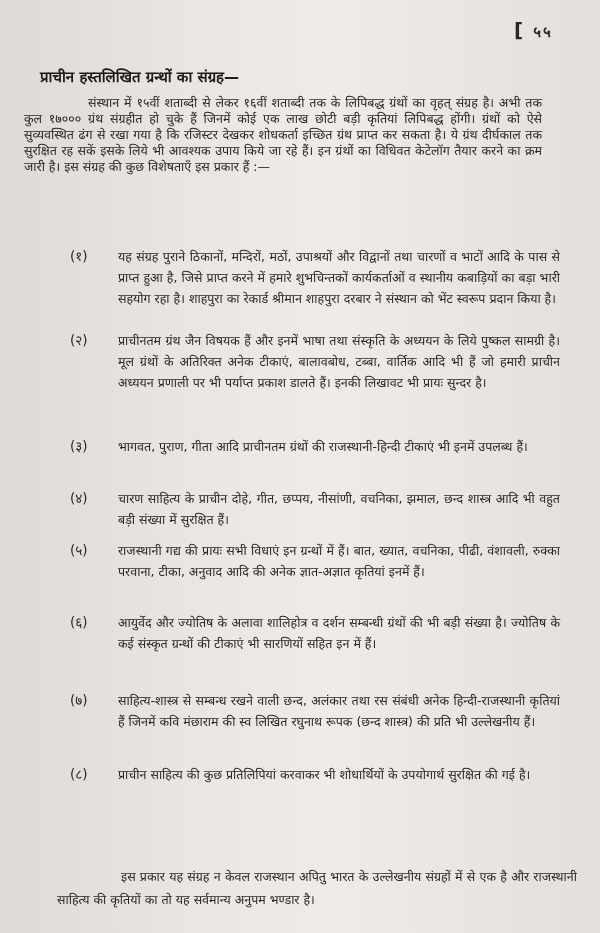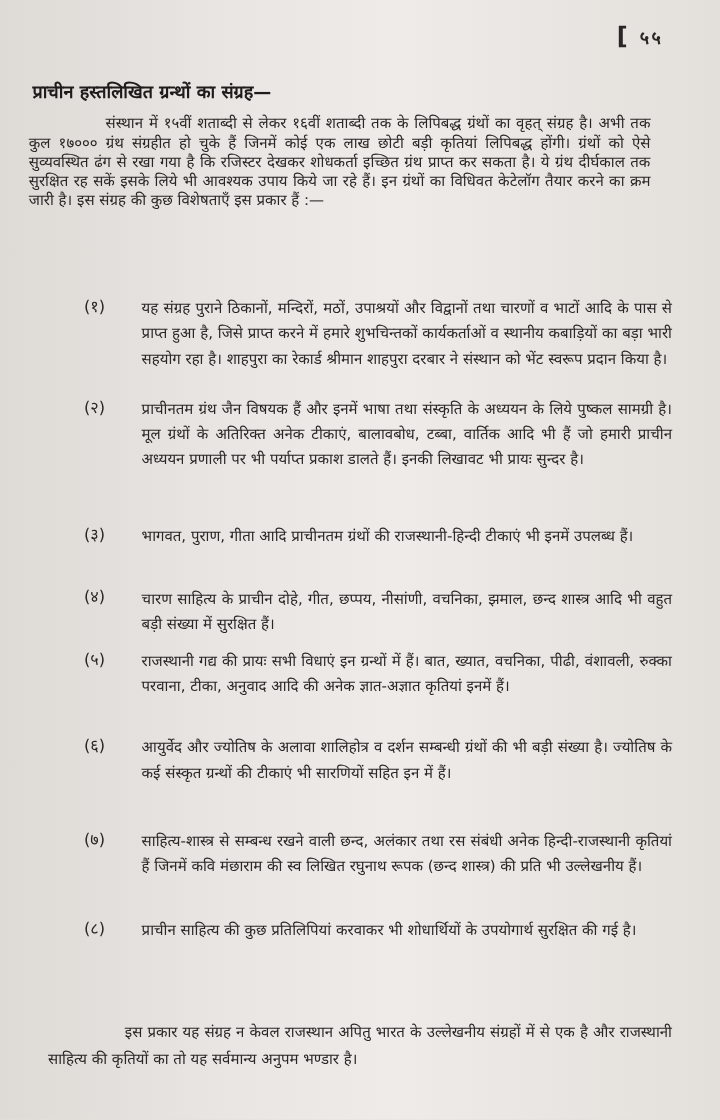--- a/index.html
+++ b/index.html
@@ -10,21 +10,21 @@
     font-family: "DejaVu Sans", sans-serif;
     color: #2a2626;
     position: relative;
   }
   .page-number {
     position: absolute; top: 18px; left: 514px;
     font-size: 15px; color: #2a2626; letter-spacing: 2px; font-weight: bold;
   }
   .bracket { font-size: 20px; margin-right: 8px; }
   .heading {
-    position: absolute; top: 66px; left: 27px;
+    position: absolute; top: 66px; left: 40px;
     font-size: 15px; font-weight: bold; color: #1f1b1b;
   }
   .intro {
     position: absolute; top: 95px; left: 24px; width: 518px;
     font-size: 12.5px; line-height: 16px; text-align: justify;
     text-indent: 64px;
   }
   .items { position: absolute; top: 246px; left: 70px; width: 490px; }
   .item { display: flex; font-size: 12.5px; line-height: 21px; }
   .item-num { width: 48px; flex: 0 0 48px; font-size: 13.5px; }
@@ -73,13 +73,13 @@
   <div class="item" style="height:74px">
     <span class="item-num">(७)</span>
     <span class="item-text">साहित्य-शास्त्र से सम्बन्ध रखने वाली छन्द, अलंकार तथा रस संबंधी अनेक हिन्दी-राजस्थानी कृतियां हैं जिनमें कवि मंछाराम की स्व लिखित रघुनाथ रूपक (छन्द शास्त्र) की प्रति भी उल्लेखनीय हैं।</span>
   </div>
   <div class="item" style="height:52px">
     <span class="item-num">(८)</span>
     <span class="item-text">प्राचीन साहित्य की कुछ प्रतिलिपियां करवाकर भी शोधार्थियों के उपयोगार्थ सुरक्षित की गई है।</span>
   </div>
 </div>
 
-<p class="conclusion" style="margin:0">इस प्रकार यह संग्रह न केवल राजस्थान अपितु भारत के उल्लेखनीय संग्रहों में से एक है और राजस्थानी साहित्य की कृतियों का तो यह सर्वमान्य अनुपम भण्डार है।</p>
+<p class="conclusion" style="margin:17px">इस प्रकार यह संग्रह न केवल राजस्थान अपितु भारत के उल्लेखनीय संग्रहों में से एक है और राजस्थानी साहित्य की कृतियों का तो यह सर्वमान्य अनुपम भण्डार है।</p>
 
 </body></html>

